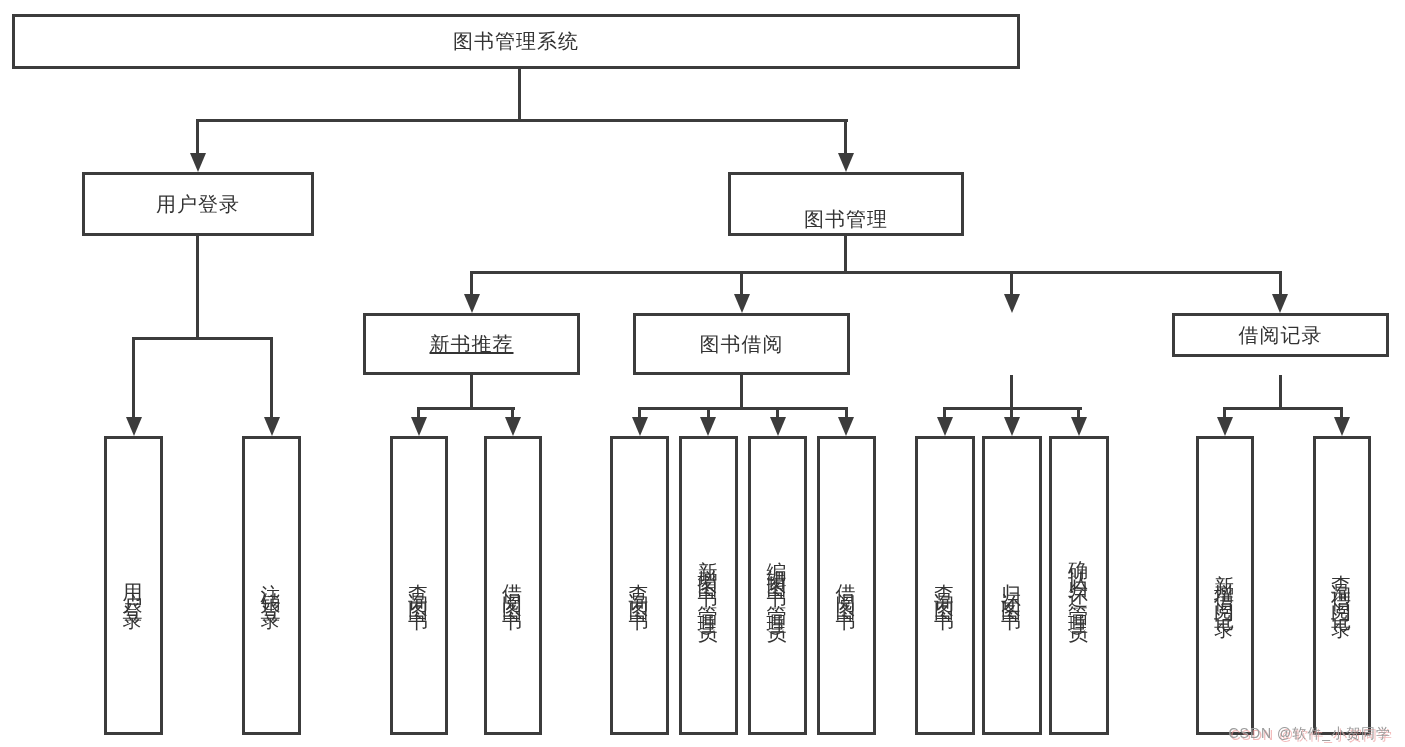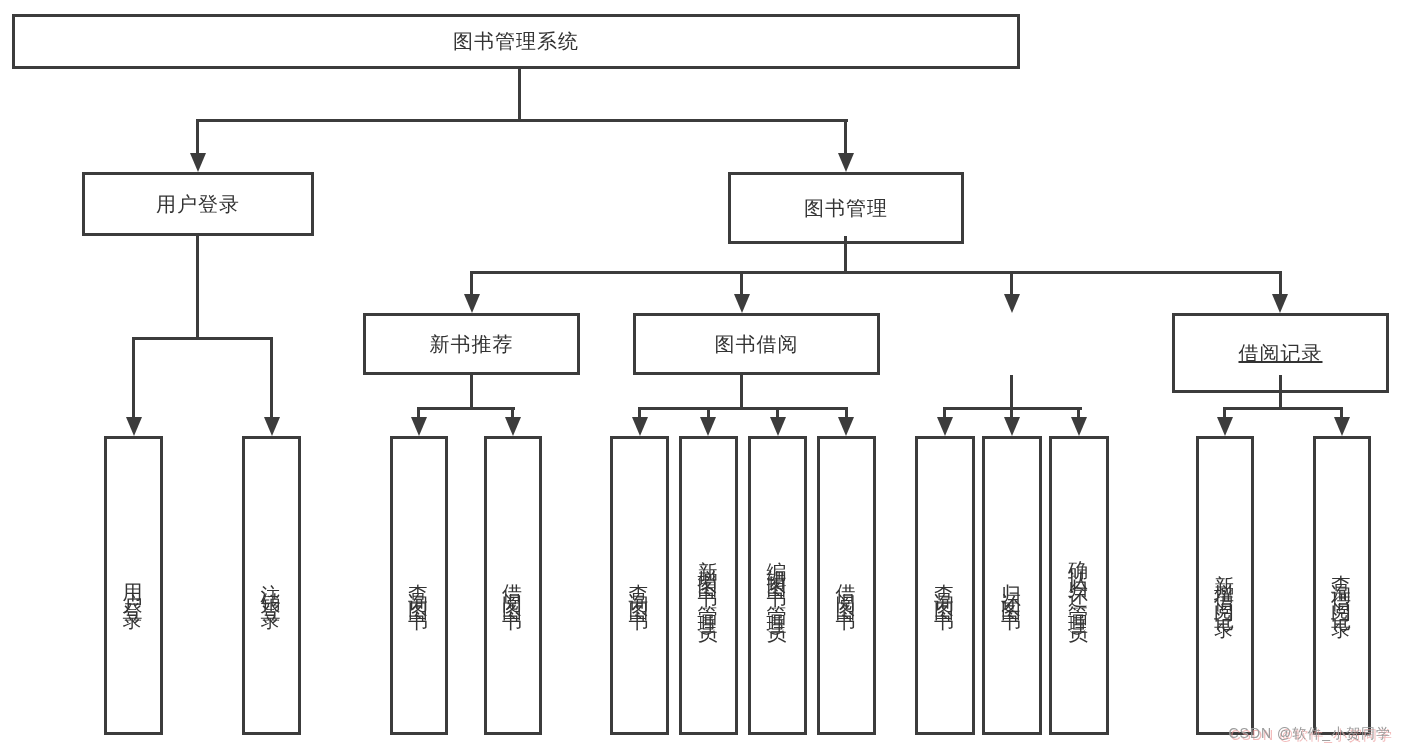--- a/index.html
+++ b/index.html
@@ -72,21 +72,21 @@
   <div class="vline" style="left:518px;top:69px;height:53px;"></div>
   <div class="hline" style="left:196px;top:119px;width:652px;"></div>
   <div class="vline" style="left:196px;top:119px;height:37px;"></div>
   <div class="arrowhead" style="left:190px;top:153px;"></div>
   <div class="vline" style="left:844px;top:119px;height:37px;"></div>
   <div class="arrowhead" style="left:838px;top:153px;"></div>
 
   <div class="node" style="left:82px;top:172px;width:232px;height:64px;">
     <span>用户登录</span>
   </div>
-  <div class="node" style="left:728px;top:172px;width:236px;height:72px;">
+  <div class="node" style="left:728px;top:172px;width:236px;height:64px;align-items:flex-end;">
     <span>图书管理</span>
   </div>
 
   <div class="vline" style="left:196px;top:236px;height:104px;"></div>
   <div class="hline" style="left:132px;top:337px;width:141px;"></div>
   <div class="vline" style="left:132px;top:337px;height:80px;"></div>
   <div class="arrowhead" style="left:126px;top:417px;"></div>
   <div class="vline" style="left:270px;top:337px;height:80px;"></div>
   <div class="arrowhead" style="left:264px;top:417px;"></div>
 
@@ -94,27 +94,27 @@
   <div class="hline" style="left:470px;top:271px;width:812px;"></div>
   <div class="vline" style="left:470px;top:271px;height:26px;"></div>
   <div class="arrowhead" style="left:464px;top:294px;"></div>
   <div class="vline" style="left:740px;top:271px;height:26px;"></div>
   <div class="arrowhead" style="left:734px;top:294px;"></div>
   <div class="vline" style="left:1010px;top:271px;height:26px;"></div>
   <div class="arrowhead" style="left:1004px;top:294px;"></div>
   <div class="vline" style="left:1279px;top:271px;height:26px;"></div>
   <div class="arrowhead" style="left:1272px;top:294px;"></div>
 
-  <div class="node" style="left:363px;top:313px;width:217px;height:62px;">
+  <div class="node" style="left:363px;top:313px;width:217px;height:62px;text-decoration:underline;">
     <span>新书推荐</span>
   </div>
-  <div class="node" style="left:633px;top:313px;width:247px;height:62px;justify-content:center;">
+  <div class="node" style="left:633px;top:313px;width:217px;height:62px;justify-content:center;">
     <span>图书借阅</span>
   </div>
-  <div class="node" style="left:1172px;top:313px;width:217px;height:80px;text-decoration:underline;">
+  <div class="node" style="left:1172px;top:313px;width:217px;height:44px;">
     <span>借阅记录</span>
   </div>
 
   <div class="vline" style="left:470px;top:375px;height:35px;"></div>
   <div class="hline" style="left:417px;top:407px;width:98px;"></div>
   <div class="vline" style="left:417px;top:407px;height:12px;"></div>
   <div class="arrowhead" style="left:411px;top:417px;"></div>
   <div class="vline" style="left:511px;top:407px;height:12px;"></div>
   <div class="arrowhead" style="left:505px;top:417px;"></div>
 

